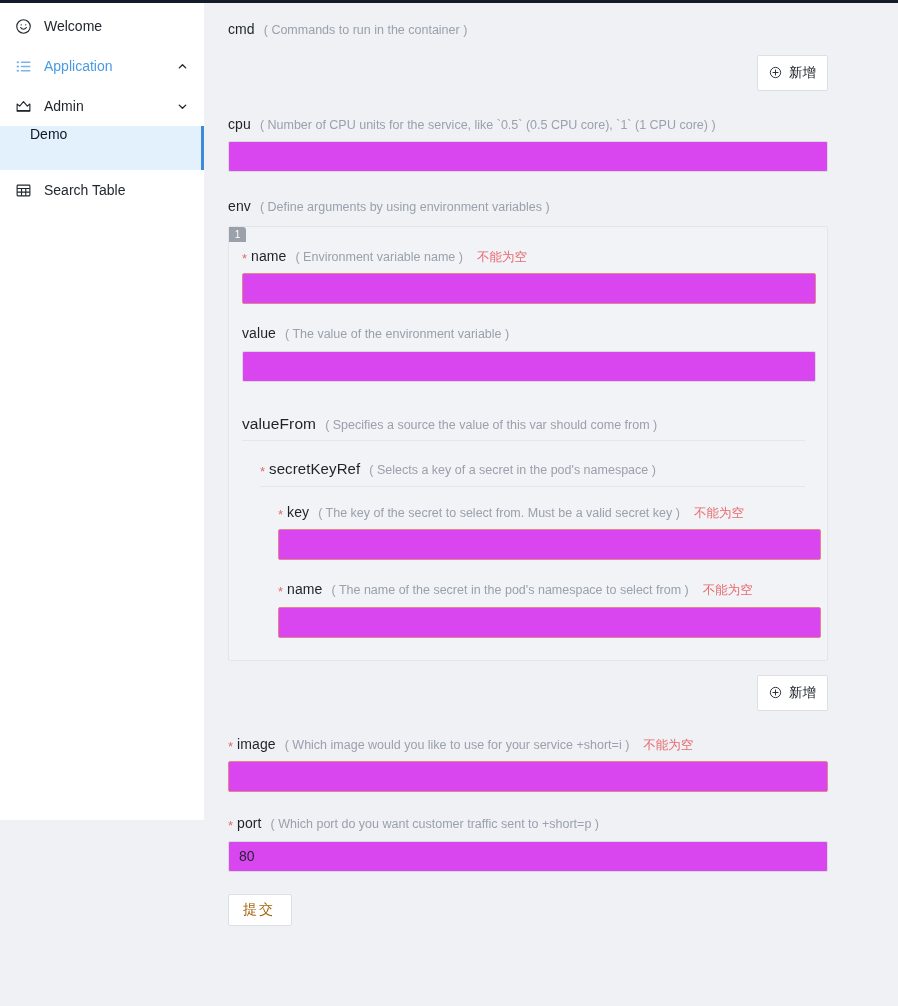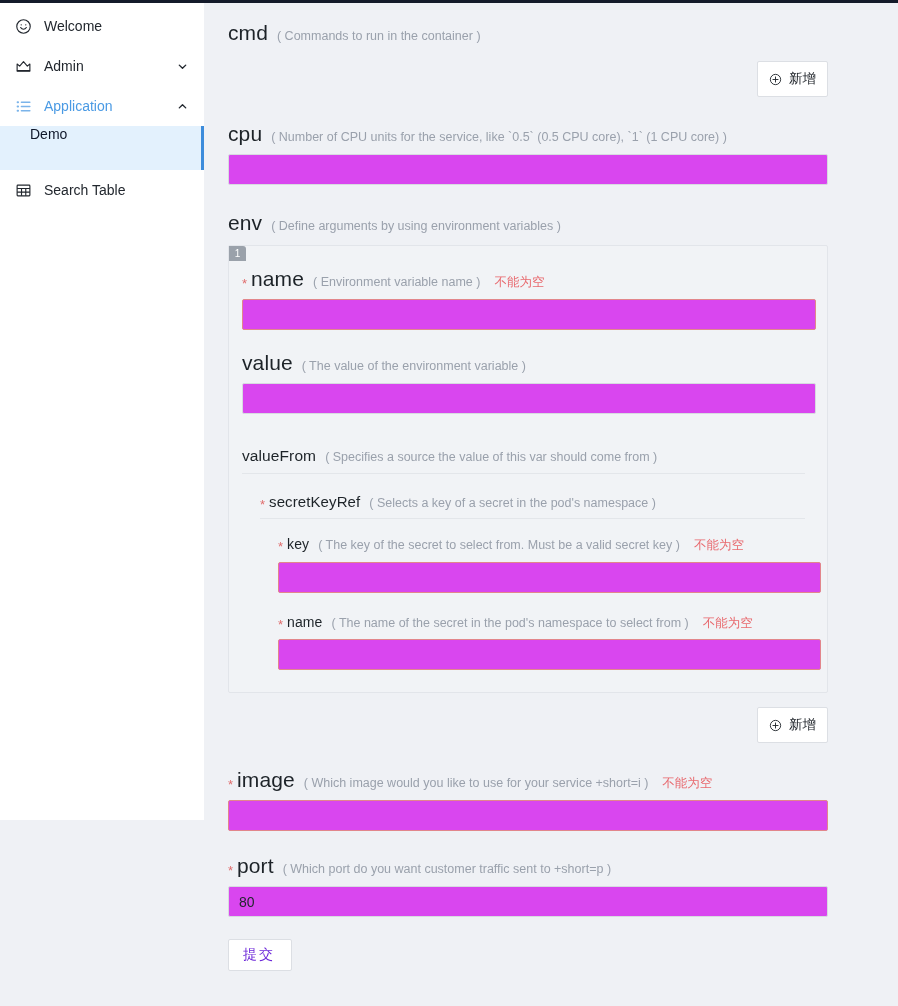--- a/index.html
+++ b/index.html
@@ -93,21 +93,21 @@
   }
   .req-star {
     color: #e06c6c;
     font-size: 13px;
     margin-right: 4px;
     line-height: 1;
     position: relative;
     top: 2px;
   }
   .fname {
-    font-size: 21px;
+    font-size: 14px;
     color: #1d2328;
     letter-spacing: .1px;
   }
   .fdesc {
     font-size: 12.5px;
     color: #9aa1ac;
     margin-left: 9px;
   }
   .ferr {
     font-size: 12.5px;
@@ -186,21 +186,21 @@
   .indent { padding-left: 18px; }
 
   .submit-row { margin-top: 22px; }
   .btn-submit {
     width: 64px;
     height: 32px;
     background: #ffffff;
     border: 1px solid #dcdfe4;
     border-radius: 2px;
     font-size: 14px;
-    color: #6d28d9;
+    color: #a16207;
     cursor: pointer;
     font-family: "Liberation Sans", "DejaVu Sans", sans-serif;
     letter-spacing: 2px;
     padding-left: 4px;
   }
 </style>
 </head>
 <body>
 
 <div class="app">
@@ -213,46 +213,46 @@
         <svg width="17" height="17" viewBox="0 0 24 24" fill="none" stroke="#22272e" stroke-width="1.6">
           <circle cx="12" cy="12" r="9.5"></circle>
           <path d="M8 13.5c1 1.6 2.4 2.4 4 2.4s3-0.8 4-2.4" stroke-linecap="round"></path>
           <circle cx="8.8" cy="9.6" r="0.95" fill="#22272e" stroke="none"></circle>
           <circle cx="15.2" cy="9.6" r="0.95" fill="#22272e" stroke="none"></circle>
         </svg>
       </span>
       <span class="lbl">Welcome</span>
     </div>
 
+    <div class="nav-item expanded">
+      <span class="ico">
+        <svg width="17" height="17" viewBox="0 0 24 24" fill="none" stroke="#7bb4ea" stroke-width="2" stroke-linecap="round">
+          <path d="M9 6h12M9 12h12M9 18h12"></path>
+          <path d="M3.6 6h.8M3.6 12h.8M3.6 18h.8" stroke-width="2.6"></path>
+        </svg>
+      </span>
+      <span class="lbl">Application</span>
+      <span class="caret">
+        <svg width="11" height="11" viewBox="0 0 24 24" fill="none" stroke="#22272e" stroke-width="3" stroke-linecap="round" stroke-linejoin="round">
+          <path d="M5 15l7-7 7 7"></path>
+        </svg>
+      </span>
+    </div>
+
     <div class="nav-item">
       <span class="ico">
         <svg width="17" height="17" viewBox="0 0 24 24" fill="none" stroke="#22272e" stroke-width="1.6" stroke-linejoin="round">
           <path d="M3 8.5l3.6 3L12 5.2l5.4 6.3 3.6-3v9.3H3z"></path>
           <path d="M3 18.5h18" stroke-linecap="round"></path>
         </svg>
       </span>
       <span class="lbl">Admin</span>
       <span class="caret">
         <svg width="11" height="11" viewBox="0 0 24 24" fill="none" stroke="#22272e" stroke-width="3" stroke-linecap="round" stroke-linejoin="round">
           <path d="M5 9l7 7 7-7"></path>
-        </svg>
-      </span>
-    </div>
-
-    <div class="nav-item expanded">
-      <span class="ico">
-        <svg width="17" height="17" viewBox="0 0 24 24" fill="none" stroke="#7bb4ea" stroke-width="2" stroke-linecap="round">
-          <path d="M9 6h12M9 12h12M9 18h12"></path>
-          <path d="M3.6 6h.8M3.6 12h.8M3.6 18h.8" stroke-width="2.6"></path>
-        </svg>
-      </span>
-      <span class="lbl">Application</span>
-      <span class="caret">
-        <svg width="11" height="11" viewBox="0 0 24 24" fill="none" stroke="#22272e" stroke-width="3" stroke-linecap="round" stroke-linejoin="round">
-          <path d="M5 15l7-7 7 7"></path>
         </svg>
       </span>
     </div>
 
     <div class="nav-child active">
       <span>Demo</span>
     </div>
 
     <div class="nav-item">
       <span class="ico">

